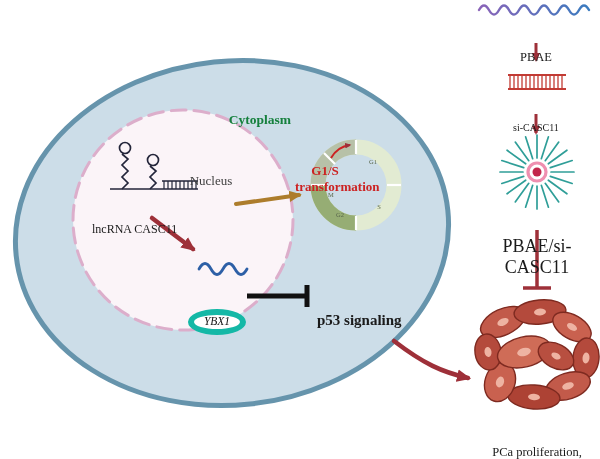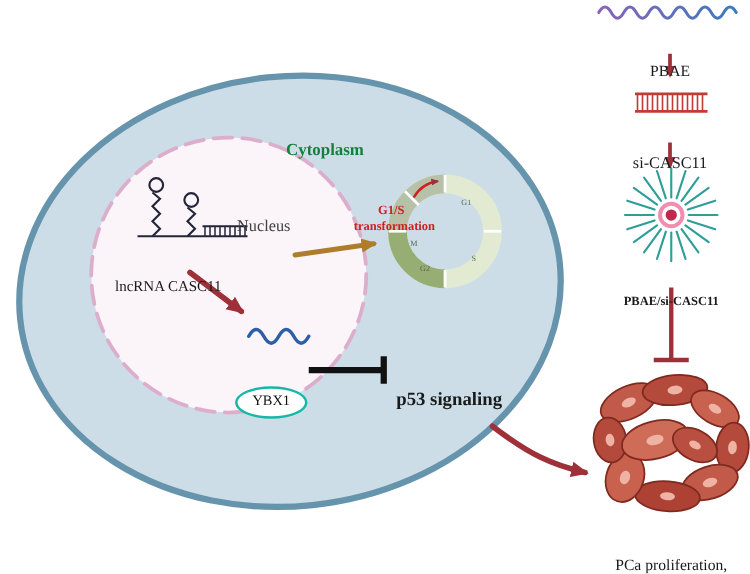--- a/index.html
+++ b/index.html
@@ -7,29 +7,29 @@
   .stage {
     position:relative; width:600px; height:459px; background:#ffffff;
     font-family:"Liberation Serif", serif; overflow:hidden;
   }
   .stage svg { position:absolute; left:0; top:0; }
   .label { position:absolute; color:#1a1a1a; line-height:1.18;margin-top:26px; }
   .lbl-cytoplasm { left:224px; top:86px;  width:72px;  text-align:center; color:#15803d; font-size:13.5px; font-weight:700; }
   .lbl-nucleus   { left:178px; top:147px; width:66px;  text-align:center; color:#404040; font-size:13px; }
   .lbl-lncrna    { left:92px;  top:196px; width:102px; text-align:left; font-size:12px; }
   .lbl-ybx1 {
-    left:188px; top:283px; width:58px; height:26px; border:2px solid #14b8a6;
+    left:188px; top:283px; width:58px; height:26px; border:6px solid #14b8a6;
     border-radius:50%; background:#ffffff; display:flex; align-items:center;
-    justify-content:center; font-size:11.5px; color:#111;
+    justify-content:center; font-size:11.5px; color:#111;font-style:italic;
   }
   .lbl-p53  { left:317px; top:286px; font-size:15px; font-weight:700; }
-  .lbl-g1s  { left:283px; top:137px; width:60px; text-align:center; color:#cc2222; font-size:10px; font-weight:700; line-height:1.25; }
+  .lbl-g1s  { left:295px; top:137px; width:60px; text-align:center; color:#cc2222; font-size:13px; font-weight:700; line-height:1.25; }
   .lbl-pbae    { left:501px; top:24px;  width:70px;  text-align:center; font-size:12.5px; }
-  .lbl-sicasc  { left:496px; top:96px;  width:80px;  text-align:center; font-size:13px; }
-  .lbl-complex { left:481px; top:210px; width:112px; text-align:center; font-size:10px;font-weight:bold; }
+  .lbl-sicasc  { left:496px; top:96px;  width:80px;  text-align:center; font-size:10px; }
+  .lbl-complex { left:481px; top:210px; width:112px; text-align:center; font-size:18px; }
   .lbl-pca     { left:470px; top:419px; width:134px; text-align:center; font-size:12.5px; }
   svg text { font-family:"Liberation Serif", serif; }
 </style>
 </head>
 <body>
 
 <div class="stage">
 
   <svg width="600" height="459" viewBox="0 0 600 459">
     <defs>

